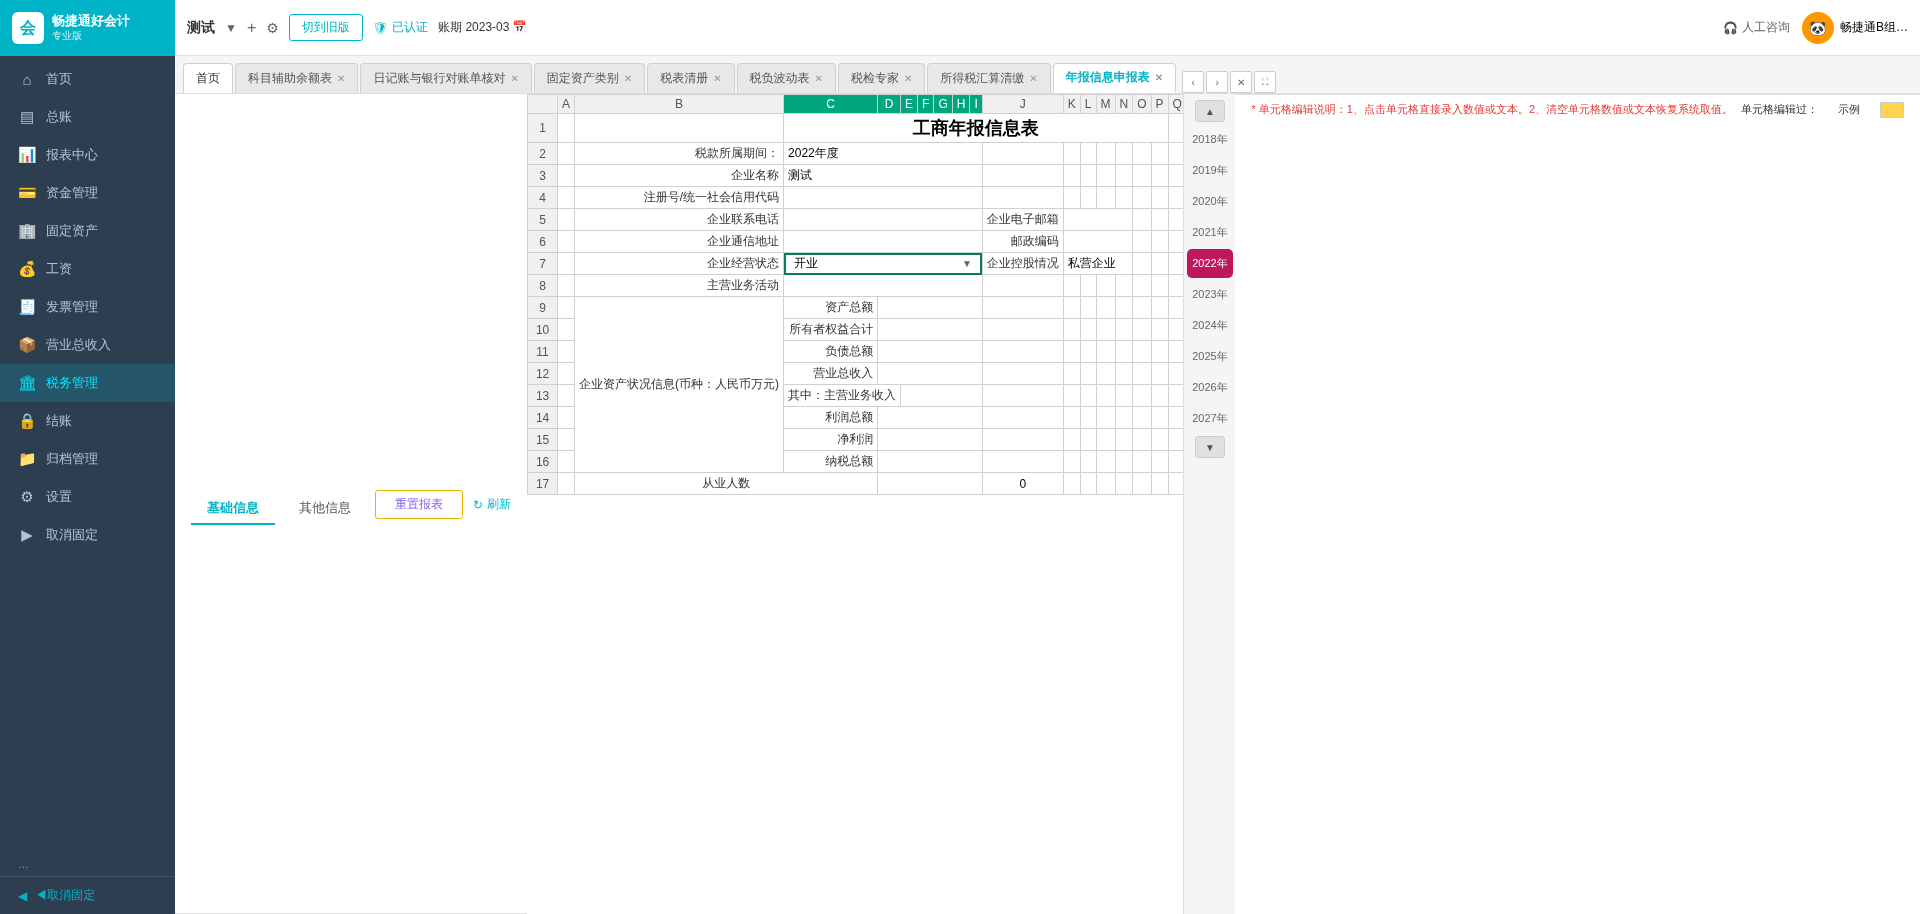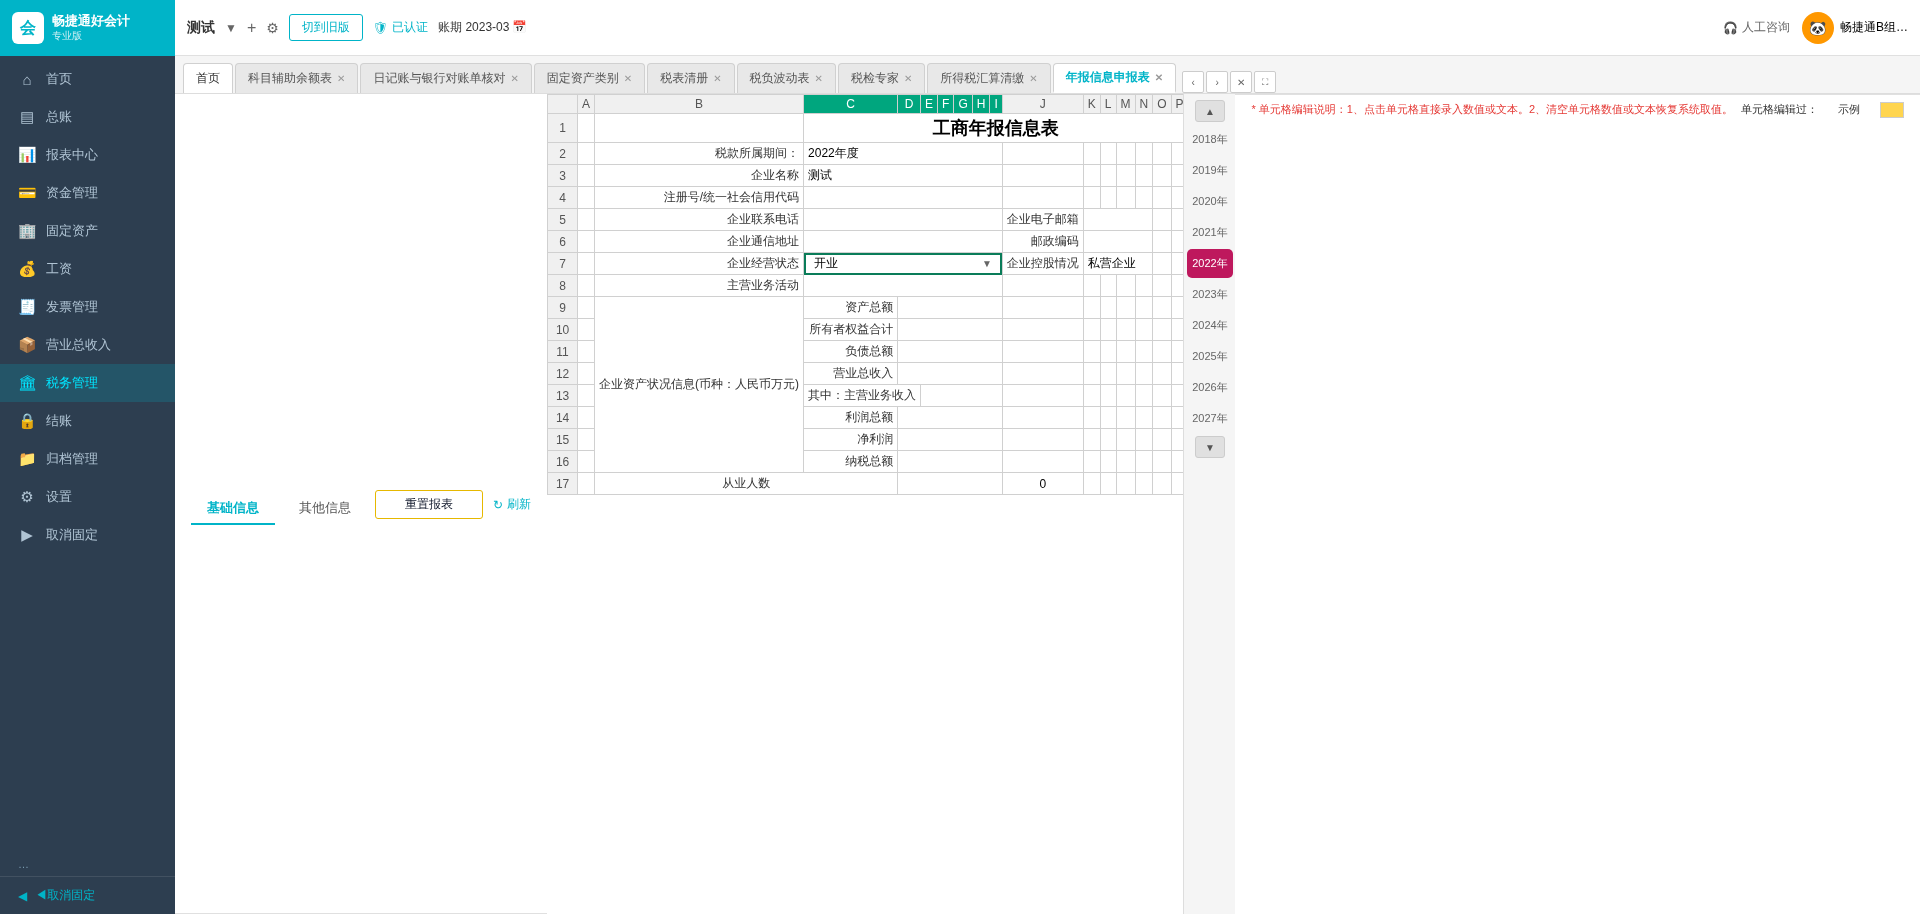--- a/index.html
+++ b/index.html
@@ -136,22 +136,22 @@
       color: #555;
     }
     .subtab.active { 
       border-bottom: 2px solid #00b4c8;
       color: #00b4c8;
       font-weight: bold;
     }
     .subtabs-right { display: flex; gap: 10px; align-items: center; padding-bottom: 8px; }
     .btn-reset {
       border: 1px solid #e6b800;
-      color: #0f172a;
-      padding: 5px 29px;
+      color: #8b5cf6;
+      padding: 5px 19px;
       border-radius: 3px;
       cursor: pointer;
       background: #fff;
       font-size: 12px;
     }
     .btn-refresh {
       color: #00b4c8;
       cursor: pointer;
       font-size: 12px;
       display: flex; align-items: center; gap: 4px;

